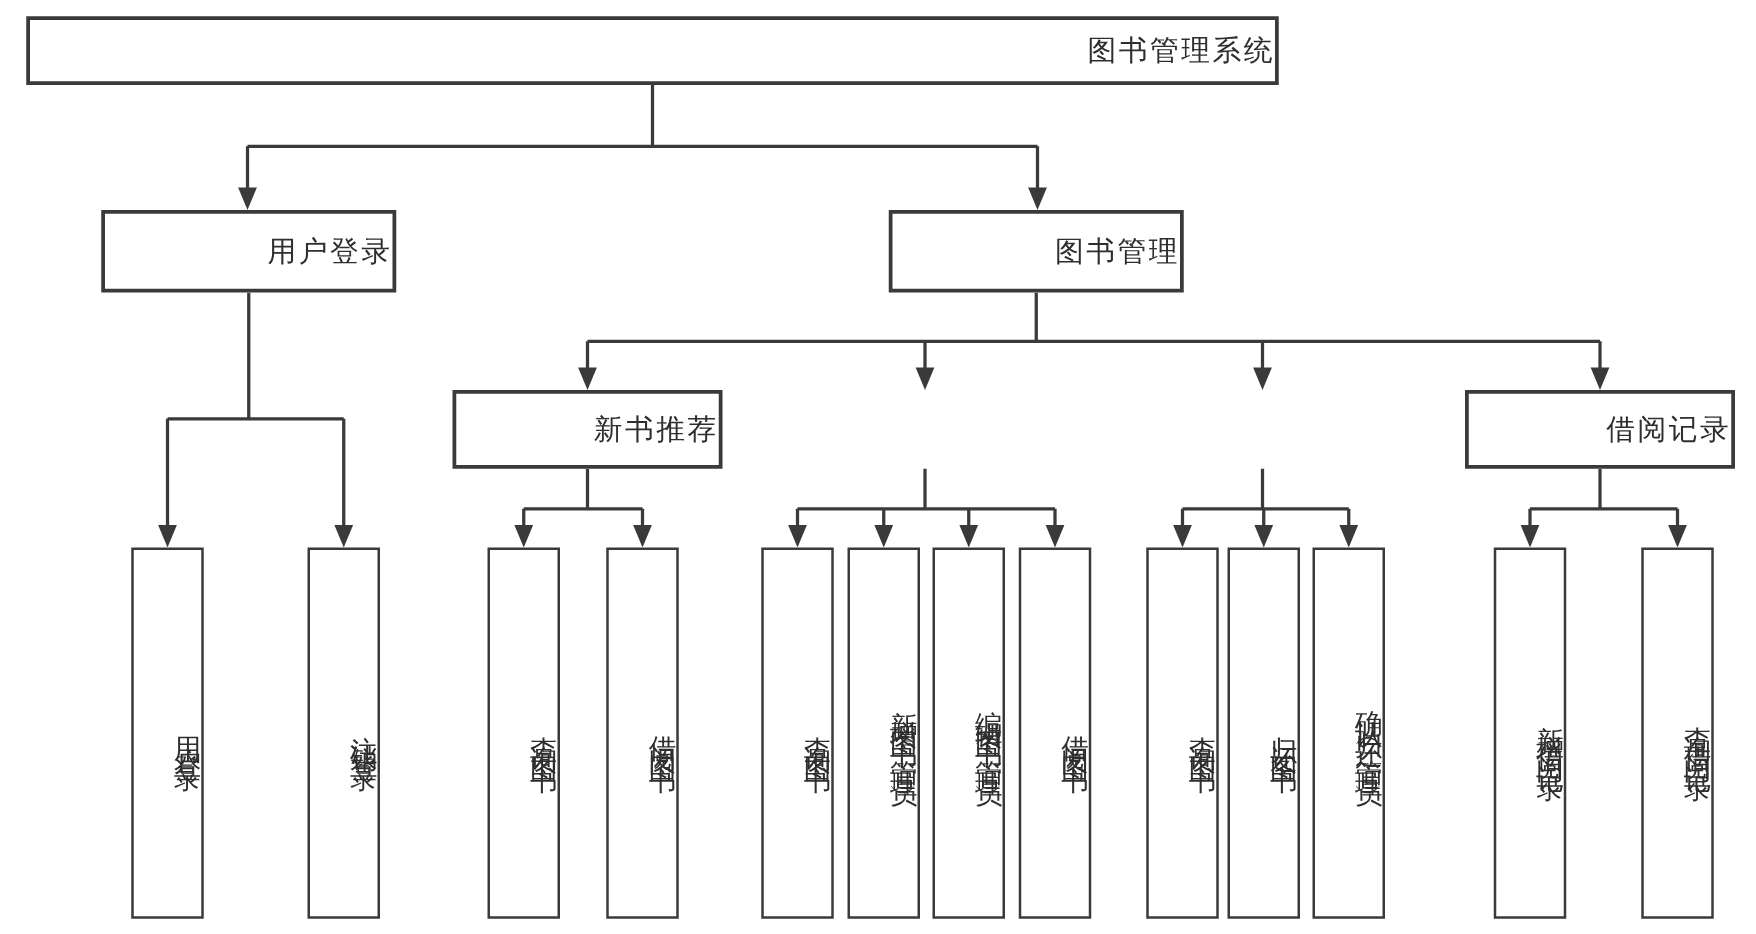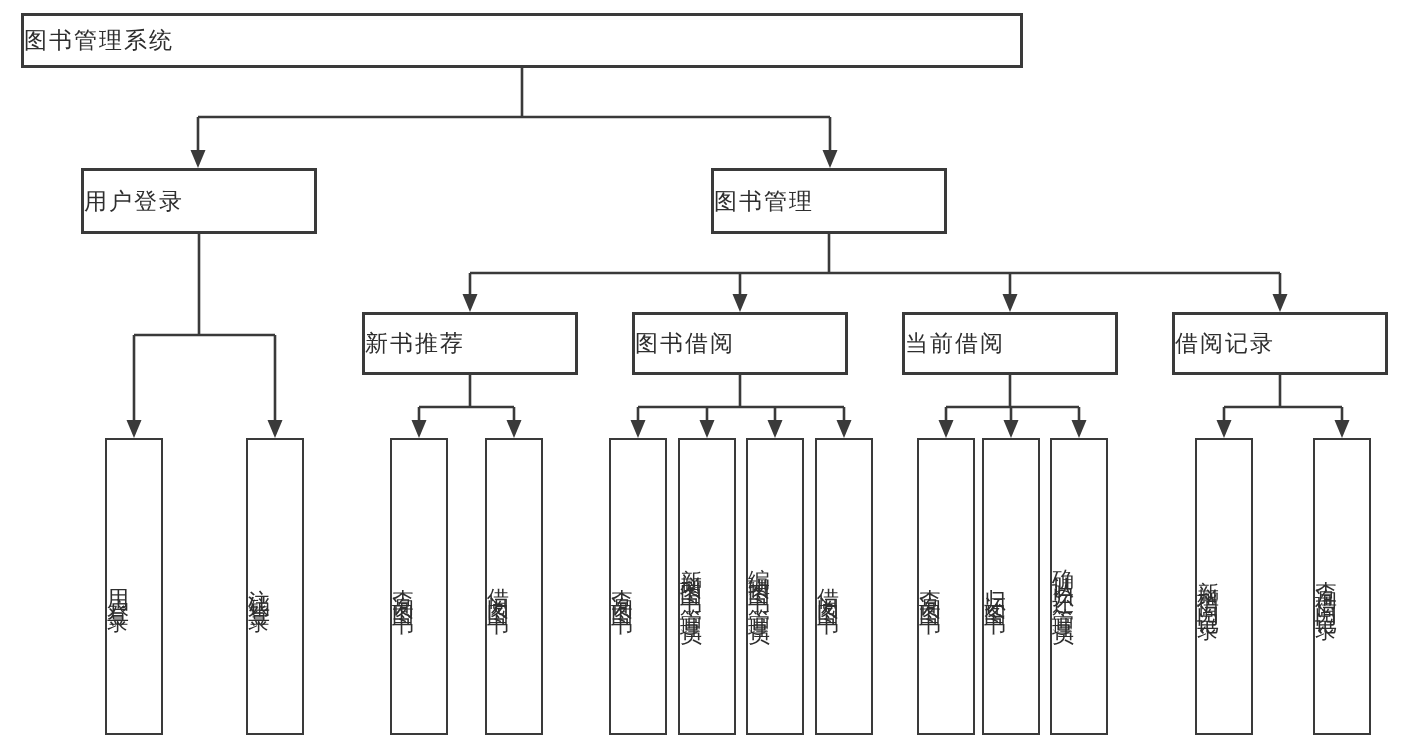--- a/index.html
+++ b/index.html
@@ -12,21 +12,21 @@
     overflow:hidden;
   }
   #connectors{position:absolute;left:0;top:0;width:1405px;height:747px;}
   .box{
     position:absolute;
     box-sizing:border-box;
     background:#ffffff;
     border:3px solid #3a3a3a;
     display:flex;
     align-items:center;
-    justify-content:flex-start;
+    justify-content:flex-end;
     text-align:center;
   }
   .box.h span{
     font-size:23px;
     letter-spacing:2px;
     color:#2e2e2e;
     white-space:nowrap;
     line-height:1;
   }
   .box.v{border-width:2.5px;}
@@ -91,26 +91,20 @@
   <div class="box h" style="left:81px;top:168px;width:236px;height:66px">
     <span>用户登录</span>
   </div>
   <div class="box h" style="left:362px;top:312px;width:216px;height:63px">
     <span>新书推荐</span>
   </div>
 
   <div class="box h" style="left:711px;top:168px;width:236px;height:66px">
     <span>图书管理</span>
   </div>
-  <div class="box h" style="left:632px;top:312px;width:216px;height:63px">
-    <span>图书借阅</span>
-  </div>
-  <div class="box h" style="left:902px;top:312px;width:216px;height:63px">
-    <span>当前借阅</span>
-  </div>
   <div class="box h" style="left:1172px;top:312px;width:216px;height:63px">
     <span>借阅记录</span>
   </div>
 
   <div class="box v" style="left:105px;top:438px;width:58px;height:297px">
     <span>用户登录</span>
   </div>
   <div class="box v" style="left:246px;top:438px;width:58px;height:297px">
     <span>注销登录</span>
   </div>

